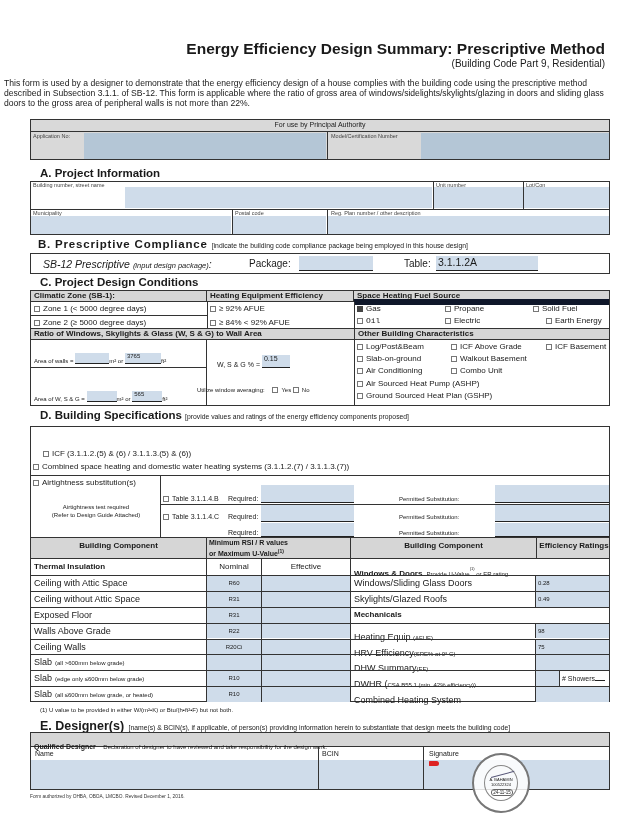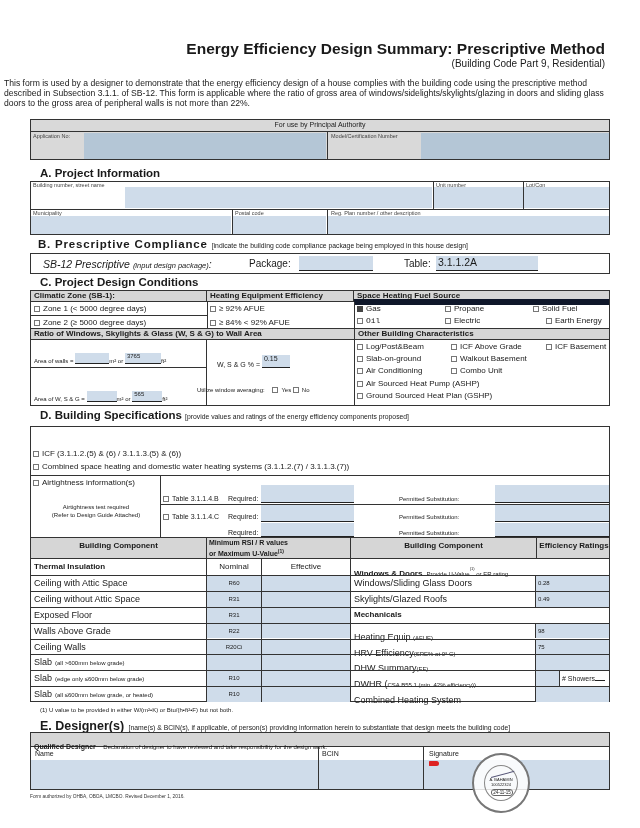--- a/index.html
+++ b/index.html
@@ -135,24 +135,24 @@
   <div class="abs t8" style="left:420px; top:75px;"><span class="cb"></span><span>Combo Unit</span></div>
   <div class="abs t8" style="left:326px; top:88px;"><span class="cb"></span><span>Air Sourced Heat Pump (ASHP)</span></div>
   <div class="abs t8" style="left:326px; top:100px;"><span class="cb"></span><span>Ground Sourced Heat Plan (GSHP)</span></div>
 </div>
 
 <div class="abs sec-h" style="left:40px; top:409px;">
   <span>D.  Building Specifications</span>
   <span class="sec-note">[provide values and ratings of the energy efficiency components proposed]</span>
 </div>
 <div class="abs" style="left:30px; top:426px; width:580px; height:112px; border:1px solid #333;">
-  <div class="abs t8" style="left:2px; top:22px;"><span class="cb"></span><span>ICF (3.1.1.2.(5) &amp; (6) / 3.1.1.3.(5) &amp; (6))</span></div>
+  <div class="abs t8" style="left:12px; top:22px;"><span class="cb"></span><span>ICF (3.1.1.2.(5) &amp; (6) / 3.1.1.3.(5) &amp; (6))</span></div>
   <div class="abs t8" style="left:2px; top:35px;"><span class="cb"></span><span>Combined space heating and domestic water heating systems (3.1.1.2.(7) / 3.1.1.3.(7))</span></div>
   <div class="abs" style="left:0; top:48px; width:100%; height:1px; background:#333;"></div>
-  <div class="abs t8" style="left:2px; top:51px;"><span class="cb"></span><span>Airtightness information(s)</span></div>
+  <div class="abs t8" style="left:2px; top:51px;"><span class="cb"></span><span>Airtightness substitution(s)</span></div>
   <div class="abs t6" style="left:0; top:77px; width:130px; text-align:center;">Airtightness test required</div>
   <div class="abs t6" style="left:-4px; top:85px; width:138px; text-align:center;">(Refer to Design Guide Attached)</div>
   <div class="abs" style="left:129px; top:48px; width:1px; height:63px; background:#333;"></div>
 
   <div class="abs t7" style="left:132px; top:68px;"><span class="cb"></span><span>Table 3.1.1.4.B</span></div>
   <span class="abs t7" style="left:197px; top:68px;">Required:</span>
   <div class="abs fld ul" style="left:230px; top:58px; width:93px; height:18px;"></div>
   <span class="abs t6" style="left:368px; top:69px;">Permitted Substitution:</span>
   <div class="abs fld ul" style="left:464px; top:58px; width:114px; height:18px;"></div>
   <div class="abs" style="left:130px; top:77px; width:448px; height:1px; background:#333;"></div>

